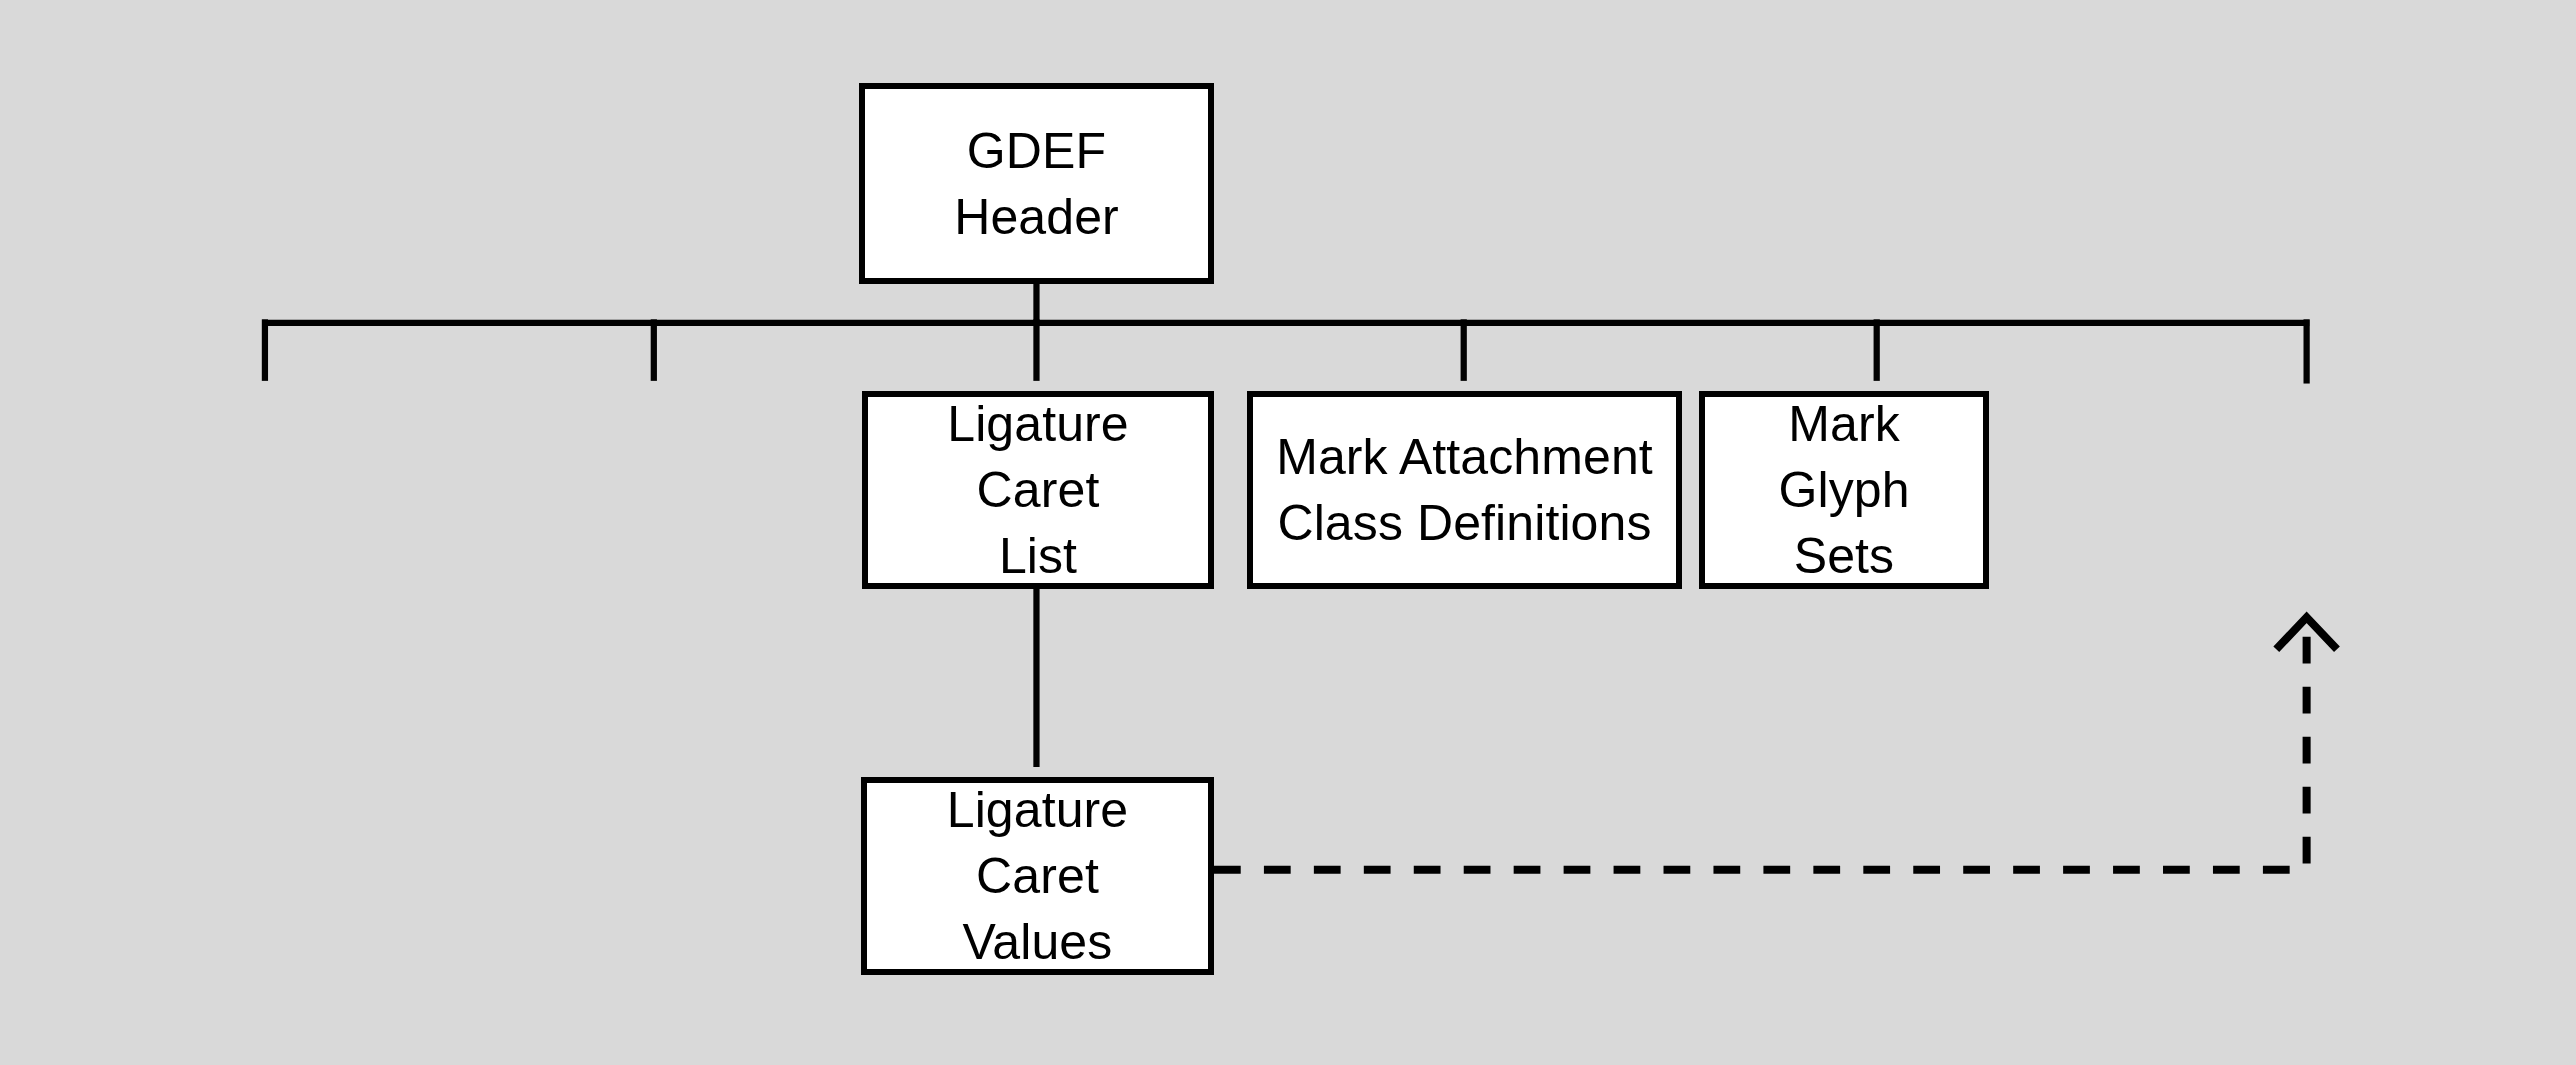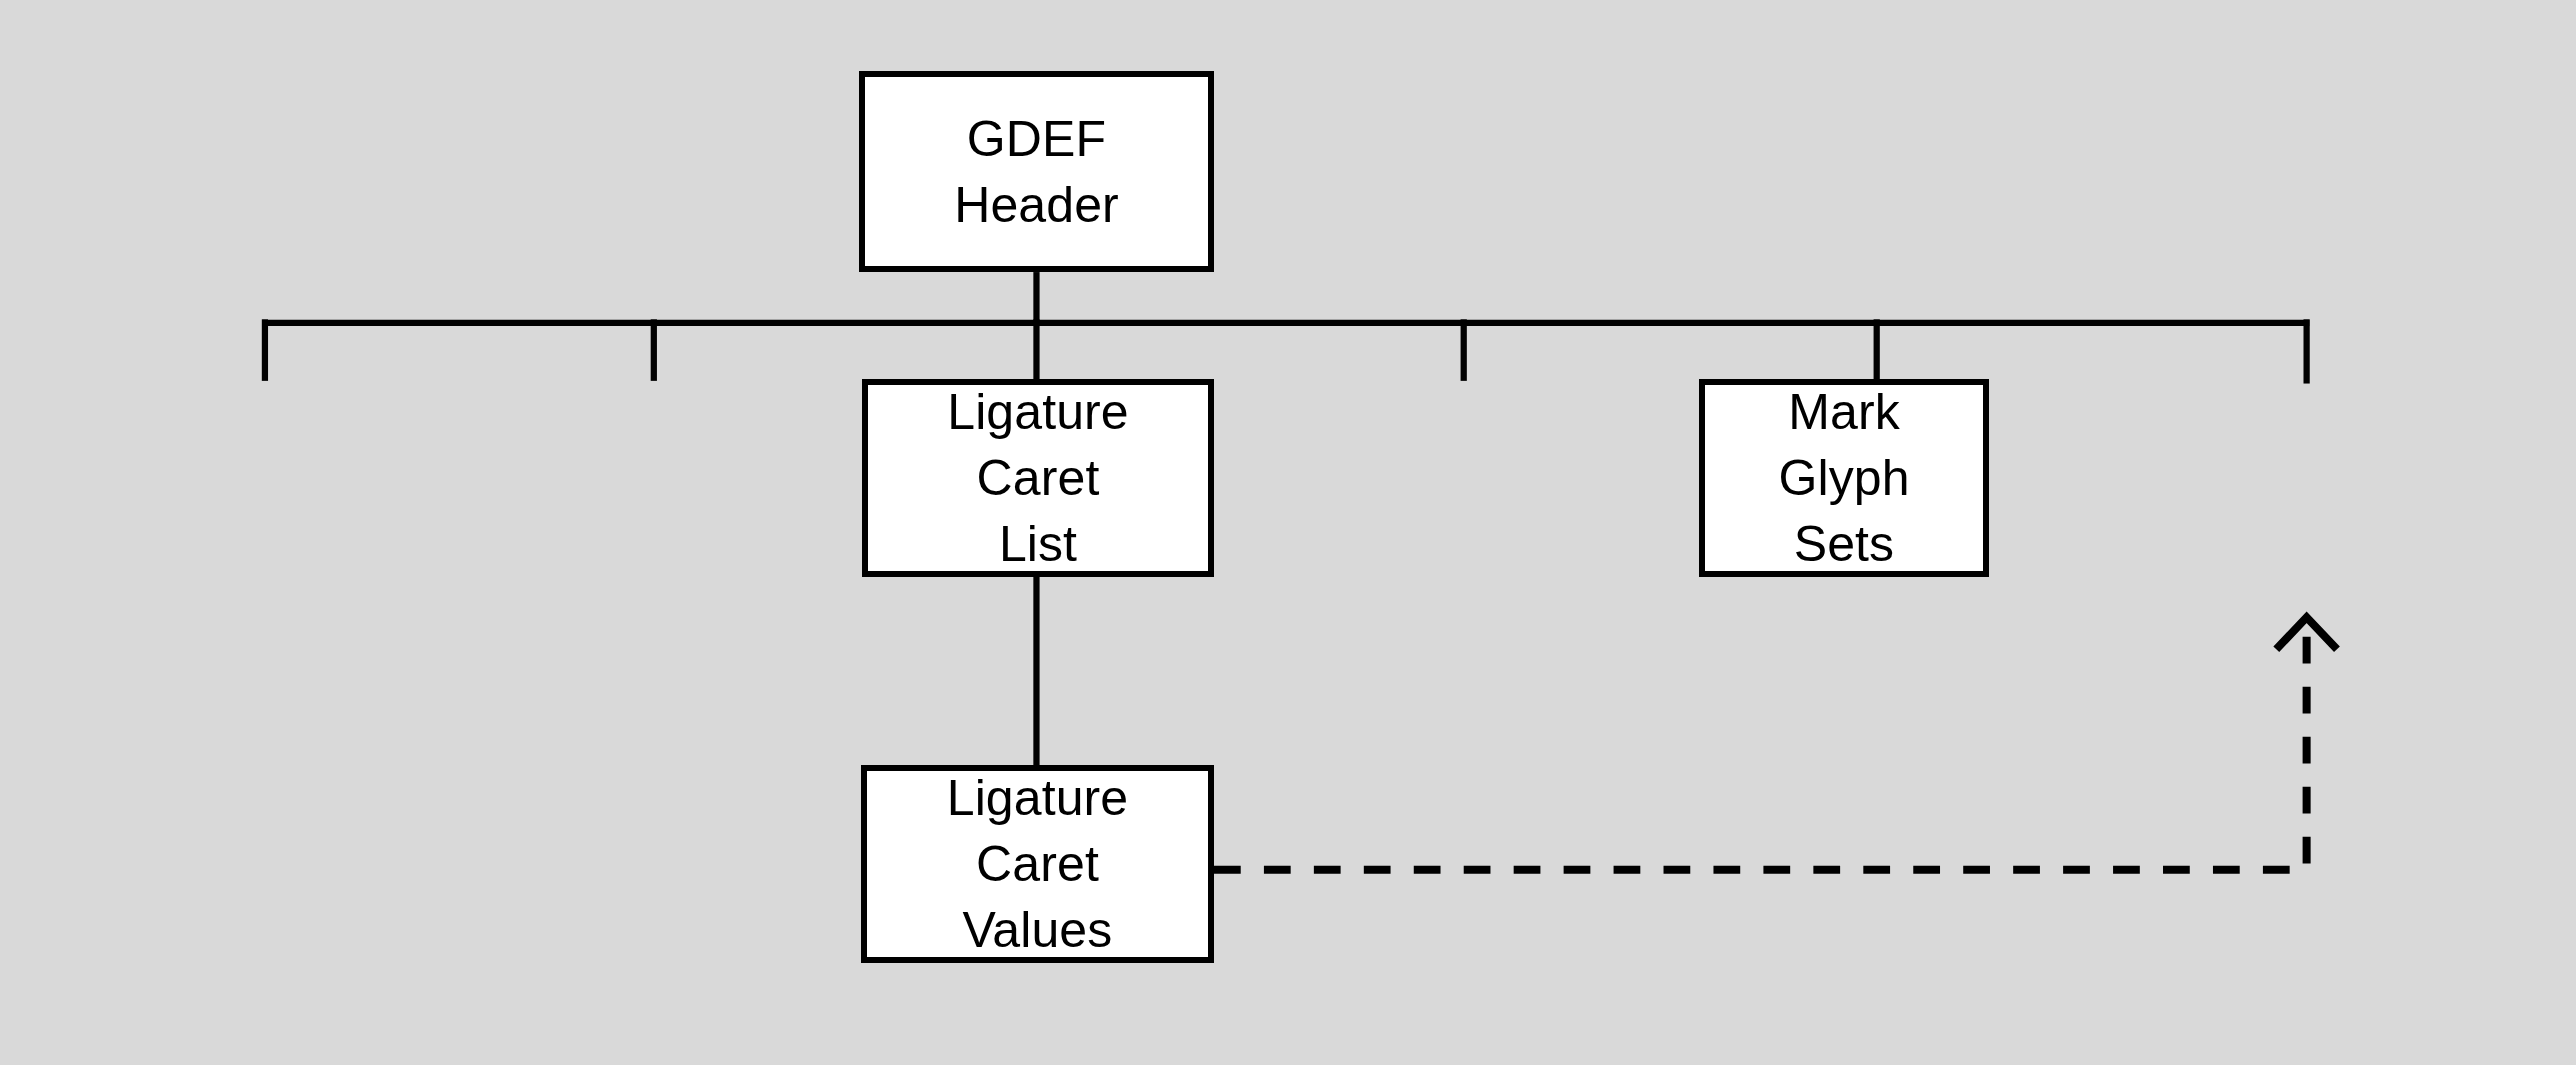--- a/index.html
+++ b/index.html
@@ -32,20 +32,21 @@
     display: flex;
     align-items: center;
     justify-content: center;
     text-align: center;
     color: #000000;
     font-size: 50px;
     line-height: 1.32;
     letter-spacing: 0.1px;
     white-space: pre-line;
     padding: 0 21px;
+    margin-top: 12px;
   }
   
   #node-gdef-header        { left: 859px;  top: 71px;   width: 355px; height: 201px; }
   #node-glyph-class-def    { left: 89px;  top: 379px;  width: 355px; height: 198px; }
   #node-attachment-point   { left: 477px;  top: 379px;  width: 353px; height: 198px; }
   #node-ligature-caret-list{ left: 862px;  top: 379px;  width: 352px; height: 198px; }
   #node-mark-attachment    { left: 1247px; top: 379px;  width: 435px; height: 198px; }
   #node-mark-glyph-sets    { left: 1699px; top: 379px;  width: 290px; height: 198px; }
   #node-item-var-store     { left: 2132px; top: 382px;  width: 357px; height: 234px; }
   #node-ligature-caret-val { left: 861px;  top: 765px;  width: 353px; height: 198px; }
@@ -76,20 +77,22 @@
   </svg>
 
   <div class="node" id="node-gdef-header">GDEF
 Header</div>
 
 
 
   <div class="node" id="node-ligature-caret-list">Ligature Caret
 List</div>
 
+  <div class="node" id="node-mark-attachment">Mark Attachment
+Class Definitions</div>
 
   <div class="node" id="node-mark-glyph-sets">Mark
 Glyph Sets</div>
 
 
   <div class="node" id="node-ligature-caret-val">Ligature Caret
 Values</div>
 
 </div>
 

